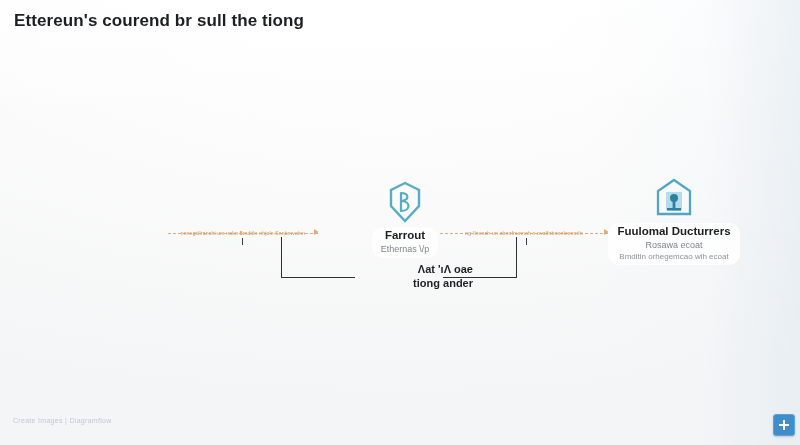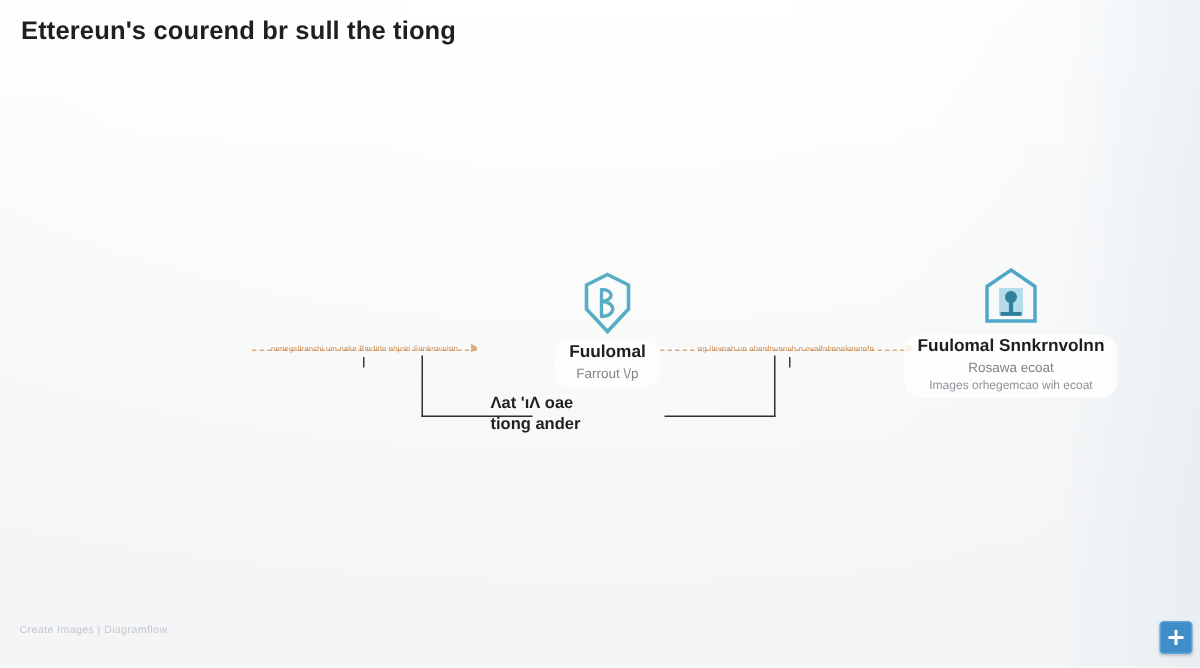--- a/index.html
+++ b/index.html
@@ -189,21 +189,21 @@
     width: 74px;
     height: 1.4px;
     background: #2e3133;
   }
 
   #bracket-caption {
     position: absolute;
     left: 327px;
     top: 262px;
     width: 146px;
-    text-align: left;
+    text-align: right;
     font-size: 11px;
     font-weight: bold;
     color: #1e2123;
     line-height: 14px;
   }
 
   
   #footer-note {
     position: absolute;
     left: 13px;
@@ -257,39 +257,39 @@
 
 
   <div id="node-center" class="flow-node">
     <div class="node-icon">
       <svg width="38" height="44" viewBox="0 0 38 44">
         <path d="M19 3 L33 10 L33 26 L19 41 L5 26 L5 10 Z" fill="none" stroke="#57adc4" stroke-width="2.4"></path>
         <path d="M15 13 L15 31 M15 13 C23 13 24 20 15 21 C25 21 25 31 15 31" fill="none" stroke="#57adc4" stroke-width="2.2" stroke-linecap="round"></path>
       </svg>
     </div>
     <div class="node-label-plate">
-      <div class="node-title">Fuulomal</div>
-      <div class="node-sub">Farrout \/p</div>
+      <div class="node-title">Farrout</div>
+      <div class="node-sub">Ethernas \/p</div>
     </div>
   </div>
 
   <div id="node-right" class="flow-node">
     <div class="node-icon">
       <svg width="40" height="44" viewBox="0 0 40 44">
         <path d="M20 4 L36 15 L36 38 L4 38 L4 15 Z" fill="none" stroke="#4fa6c6" stroke-width="2.3"></path>
         <rect x="12" y="16" width="16" height="18" fill="#9fd2e4" opacity="0.75"></rect>
         <circle cx="20" cy="22" r="4" fill="#2f7f9e"></circle>
         <rect x="18.6" y="25" width="2.8" height="8" fill="#2f7f9e"></rect>
         <rect x="13" y="32" width="14" height="2.6" fill="#2f7f9e"></rect>
       </svg>
     </div>
     <div class="node-label-plate">
-      <div class="node-title">Fuulomal Snnkrnvolnn</div>
+      <div class="node-title">Fuulomal Ducturrers</div>
       <div class="node-sub">Rosawa ecoat</div>
-      <div class="node-sub2">Images orhegemcao wih ecoat</div>
+      <div class="node-sub2">Bmditln orhegemcao wih ecoat</div>
     </div>
   </div>
 
   <div id="bracket">
     <div id="bracket-left-leg"></div>
     <div id="bracket-right-leg"></div>
     <div id="bracket-bottom-left"></div>
     <div id="bracket-bottom-right"></div>
   </div>
 

